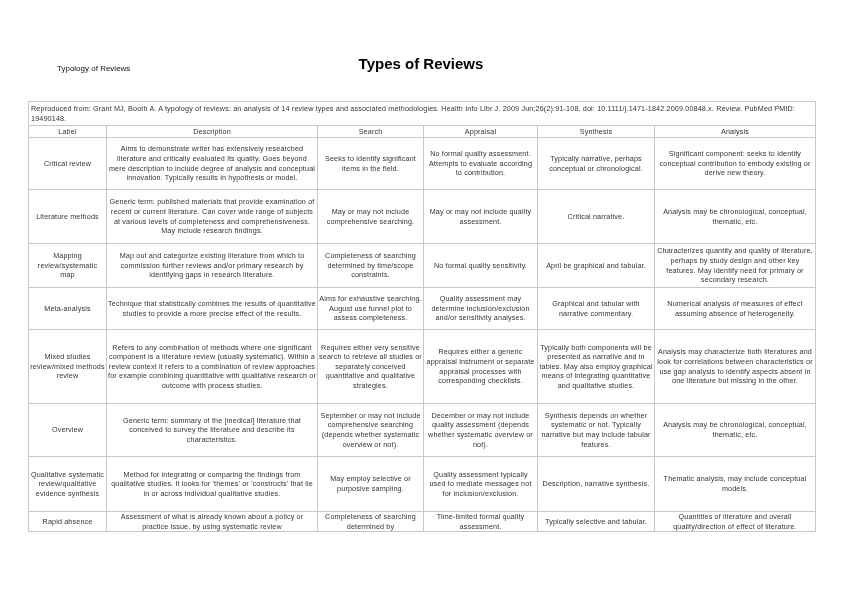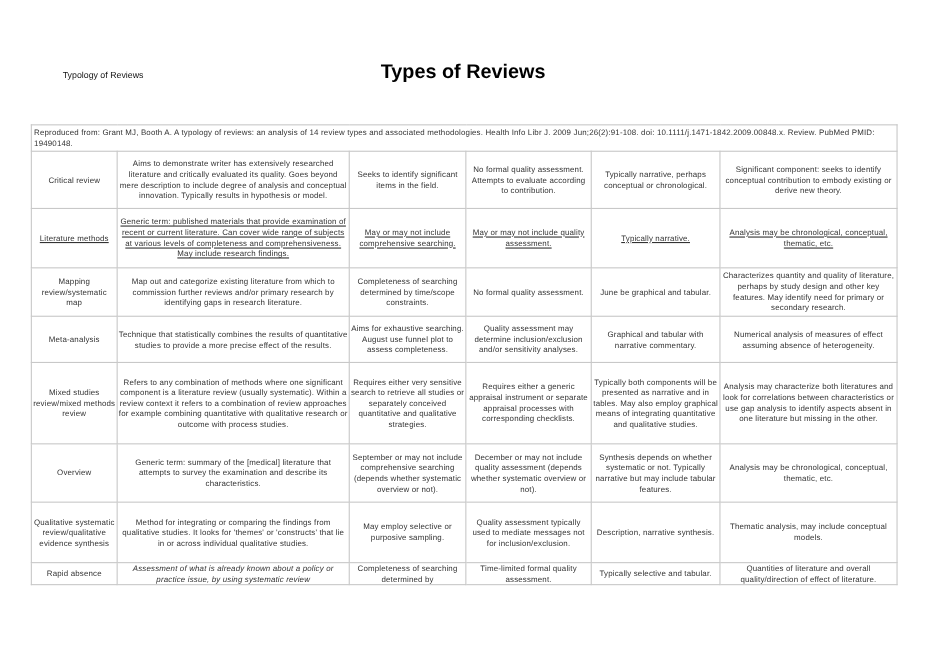--- a/index.html
+++ b/index.html
@@ -1,24 +1,24 @@
 <!DOCTYPE html>
 <html><head>
   <meta charset="utf-8">
   <style>
     html, body { margin: 0; padding: 0; background: #ffffff; }
     body { width: 842px; height: 595px; position: relative; overflow: hidden; font-family: "Liberation Sans", sans-serif; color: #222; }
-    .title { position: absolute; top: 55px; left: 0; width: 842px; text-align: center; font-weight: bold; font-size: 18px; color: #000; }
+    .title { position: absolute; top: 55px; left: 0; width: 842px; text-align: center; font-weight: bold; font-size: 15px; color: #000; }
     .subtitle { position: absolute; top: 64px; left: 57px; font-size: 8px; color: #111; }
-    table.reviews { position: absolute; top: 101px; left: 28px; width: 787px; border-collapse: collapse; table-layout: fixed; font-size: 7.2px; line-height: 9.6px; color: #333; margin-top: 12px; }
+    table.reviews { position: absolute; top: 101px; left: 28px; width: 787px; border-collapse: collapse; table-layout: fixed; font-size: 7.2px; line-height: 9.6px; color: #333; }
     table.reviews td, table.reviews th { border: 1px solid #c8c8c8; padding: 0 1px; text-align: center; vertical-align: middle; font-weight: normal; word-wrap: break-word; letter-spacing: 0.15px; }
     table.reviews td.source { text-align: left; padding: 1px 2px; height: 21px; vertical-align: middle; }
     table.reviews th { height: 11px; color: #333; }
     .r1 td { height: 51px; }
-    .r2 td { height: 53px; text-decoration: underline; }
+    .r2 td { height: 53px; }
     .r3 td { height: 43px; }
     .r4 td { height: 41px; }
     .r5 td { height: 73px; }
     .r6 td { height: 52px; }
     .r7 td { height: 54px; }
     .r8 td { height: 19px; }
   </style>
 </head>
 <body>
 
@@ -31,78 +31,86 @@
     <col style="width:211px">
     <col style="width:106px">
     <col style="width:114px">
     <col style="width:117px">
     <col style="width:161px">
   </colgroup>
   <tbody>
       <tr>
     <td class="source" colspan="6">Reproduced from: Grant MJ, Booth A. A typology of reviews: an analysis of 14 review types and associated methodologies. Health Info Libr J. 2009 Jun;26(2):91-108. doi: 10.1111/j.1471-1842.2009.00848.x. Review. PubMed PMID: 19490148.</td>
   </tr>
+  <tr>
+    <th>Label</th>
+    <th>Description</th>
+    <th>Search</th>
+    <th>Appraisal</th>
+    <th>Synthesis</th>
+    <th>Analysis</th>
+  </tr>
   <tr class="r1">
     <td>Critical review</td>
     <td>Aims to demonstrate writer has extensively researched literature and critically evaluated its quality. Goes beyond mere description to include degree of analysis and conceptual innovation. Typically results in hypothesis or model.</td>
     <td>Seeks to identify significant items in the field.</td>
     <td>No formal quality assessment. Attempts to evaluate according to contribution.</td>
     <td>Typically narrative, perhaps conceptual or chronological.</td>
     <td>Significant component: seeks to identify conceptual contribution to embody existing or derive new theory.</td>
   </tr>
   <tr class="r2">
     <td>Literature methods</td>
     <td>Generic term: published materials that provide examination of recent or current literature. Can cover wide range of subjects at various levels of completeness and comprehensiveness. May include research findings.</td>
     <td>May or may not include comprehensive searching.</td>
     <td>May or may not include quality assessment.</td>
-    <td>Typically narrative.</td>
+    <td>Critical narrative.</td>
     <td>Analysis may be chronological, conceptual, thematic, etc.</td>
   </tr>
   <tr class="r3">
     <td>Mapping review/systematic map</td>
     <td>Map out and categorize existing literature from which to commission further reviews and/or primary research by identifying gaps in research literature.</td>
     <td>Completeness of searching determined by time/scope constraints.</td>
-    <td>No formal quality assessment.</td>
-    <td>June be graphical and tabular.</td>
+    <td>No formal quality sensitivity.</td>
+    <td>April be graphical and tabular.</td>
     <td>Characterizes quantity and quality of literature, perhaps by study design and other key features. May identify need for primary or secondary research.</td>
   </tr>
   <tr class="r4">
     <td>Meta-analysis</td>
     <td>Technique that statistically combines the results of quantitative studies to provide a more precise effect of the results.</td>
     <td>Aims for exhaustive searching. August use funnel plot to assess completeness.</td>
     <td>Quality assessment may determine inclusion/exclusion and/or sensitivity analyses.</td>
     <td>Graphical and tabular with narrative commentary.</td>
     <td>Numerical analysis of measures of effect assuming absence of heterogeneity.</td>
   </tr>
   <tr class="r5">
     <td>Mixed studies review/mixed methods review</td>
     <td>Refers to any combination of methods where one significant component is a literature review (usually systematic). Within a review context it refers to a combination of review approaches for example combining quantitative with qualitative research or outcome with process studies.</td>
     <td>Requires either very sensitive search to retrieve all studies or separately conceived quantitative and qualitative strategies.</td>
     <td>Requires either a generic appraisal instrument or separate appraisal processes with corresponding checklists.</td>
     <td>Typically both components will be presented as narrative and in tables. May also employ graphical means of integrating quantitative and qualitative studies.</td>
     <td>Analysis may characterize both literatures and look for correlations between characteristics or use gap analysis to identify aspects absent in one literature but missing in the other.</td>
   </tr>
   <tr class="r6">
     <td>Overview</td>
-    <td>Generic term: summary of the [medical] literature that attempts to survey the examination and describe its characteristics.</td>
+    <td>Generic term: summary of the [medical] literature that conceived to survey the literature and describe its characteristics.</td>
     <td>September or may not include comprehensive searching (depends whether systematic overview or not).</td>
     <td>December or may not include quality assessment (depends whether systematic overview or not).</td>
     <td>Synthesis depends on whether systematic or not. Typically narrative but may include tabular features.</td>
     <td>Analysis may be chronological, conceptual, thematic, etc.</td>
   </tr>
   <tr class="r7">
     <td>Qualitative systematic review/qualitative evidence synthesis</td>
     <td>Method for integrating or comparing the findings from qualitative studies. It looks for 'themes' or 'constructs' that lie in or across individual qualitative studies.</td>
     <td>May employ selective or purposive sampling.</td>
     <td>Quality assessment typically used to mediate messages not for inclusion/exclusion.</td>
     <td>Description, narrative synthesis.</td>
     <td>Thematic analysis, may include conceptual models.</td>
   </tr>
   <tr class="r8">
     <td>Rapid absence</td>
-    <td style="overflow:hidden;font-style:italic;">Assessment of what is already known about a policy or practice issue, by using systematic review</td>
+    <td style="overflow:hidden;">Assessment of what is already known about a policy or practice issue, by using systematic review</td>
     <td>Completeness of searching determined by</td>
     <td>Time-limited formal quality assessment.</td>
     <td>Typically selective and tabular.</td>
     <td>Quantities of literature and overall quality/direction of effect of literature.</td>
   </tr>
 </tbody>
   </table>
 
 </body></html>

